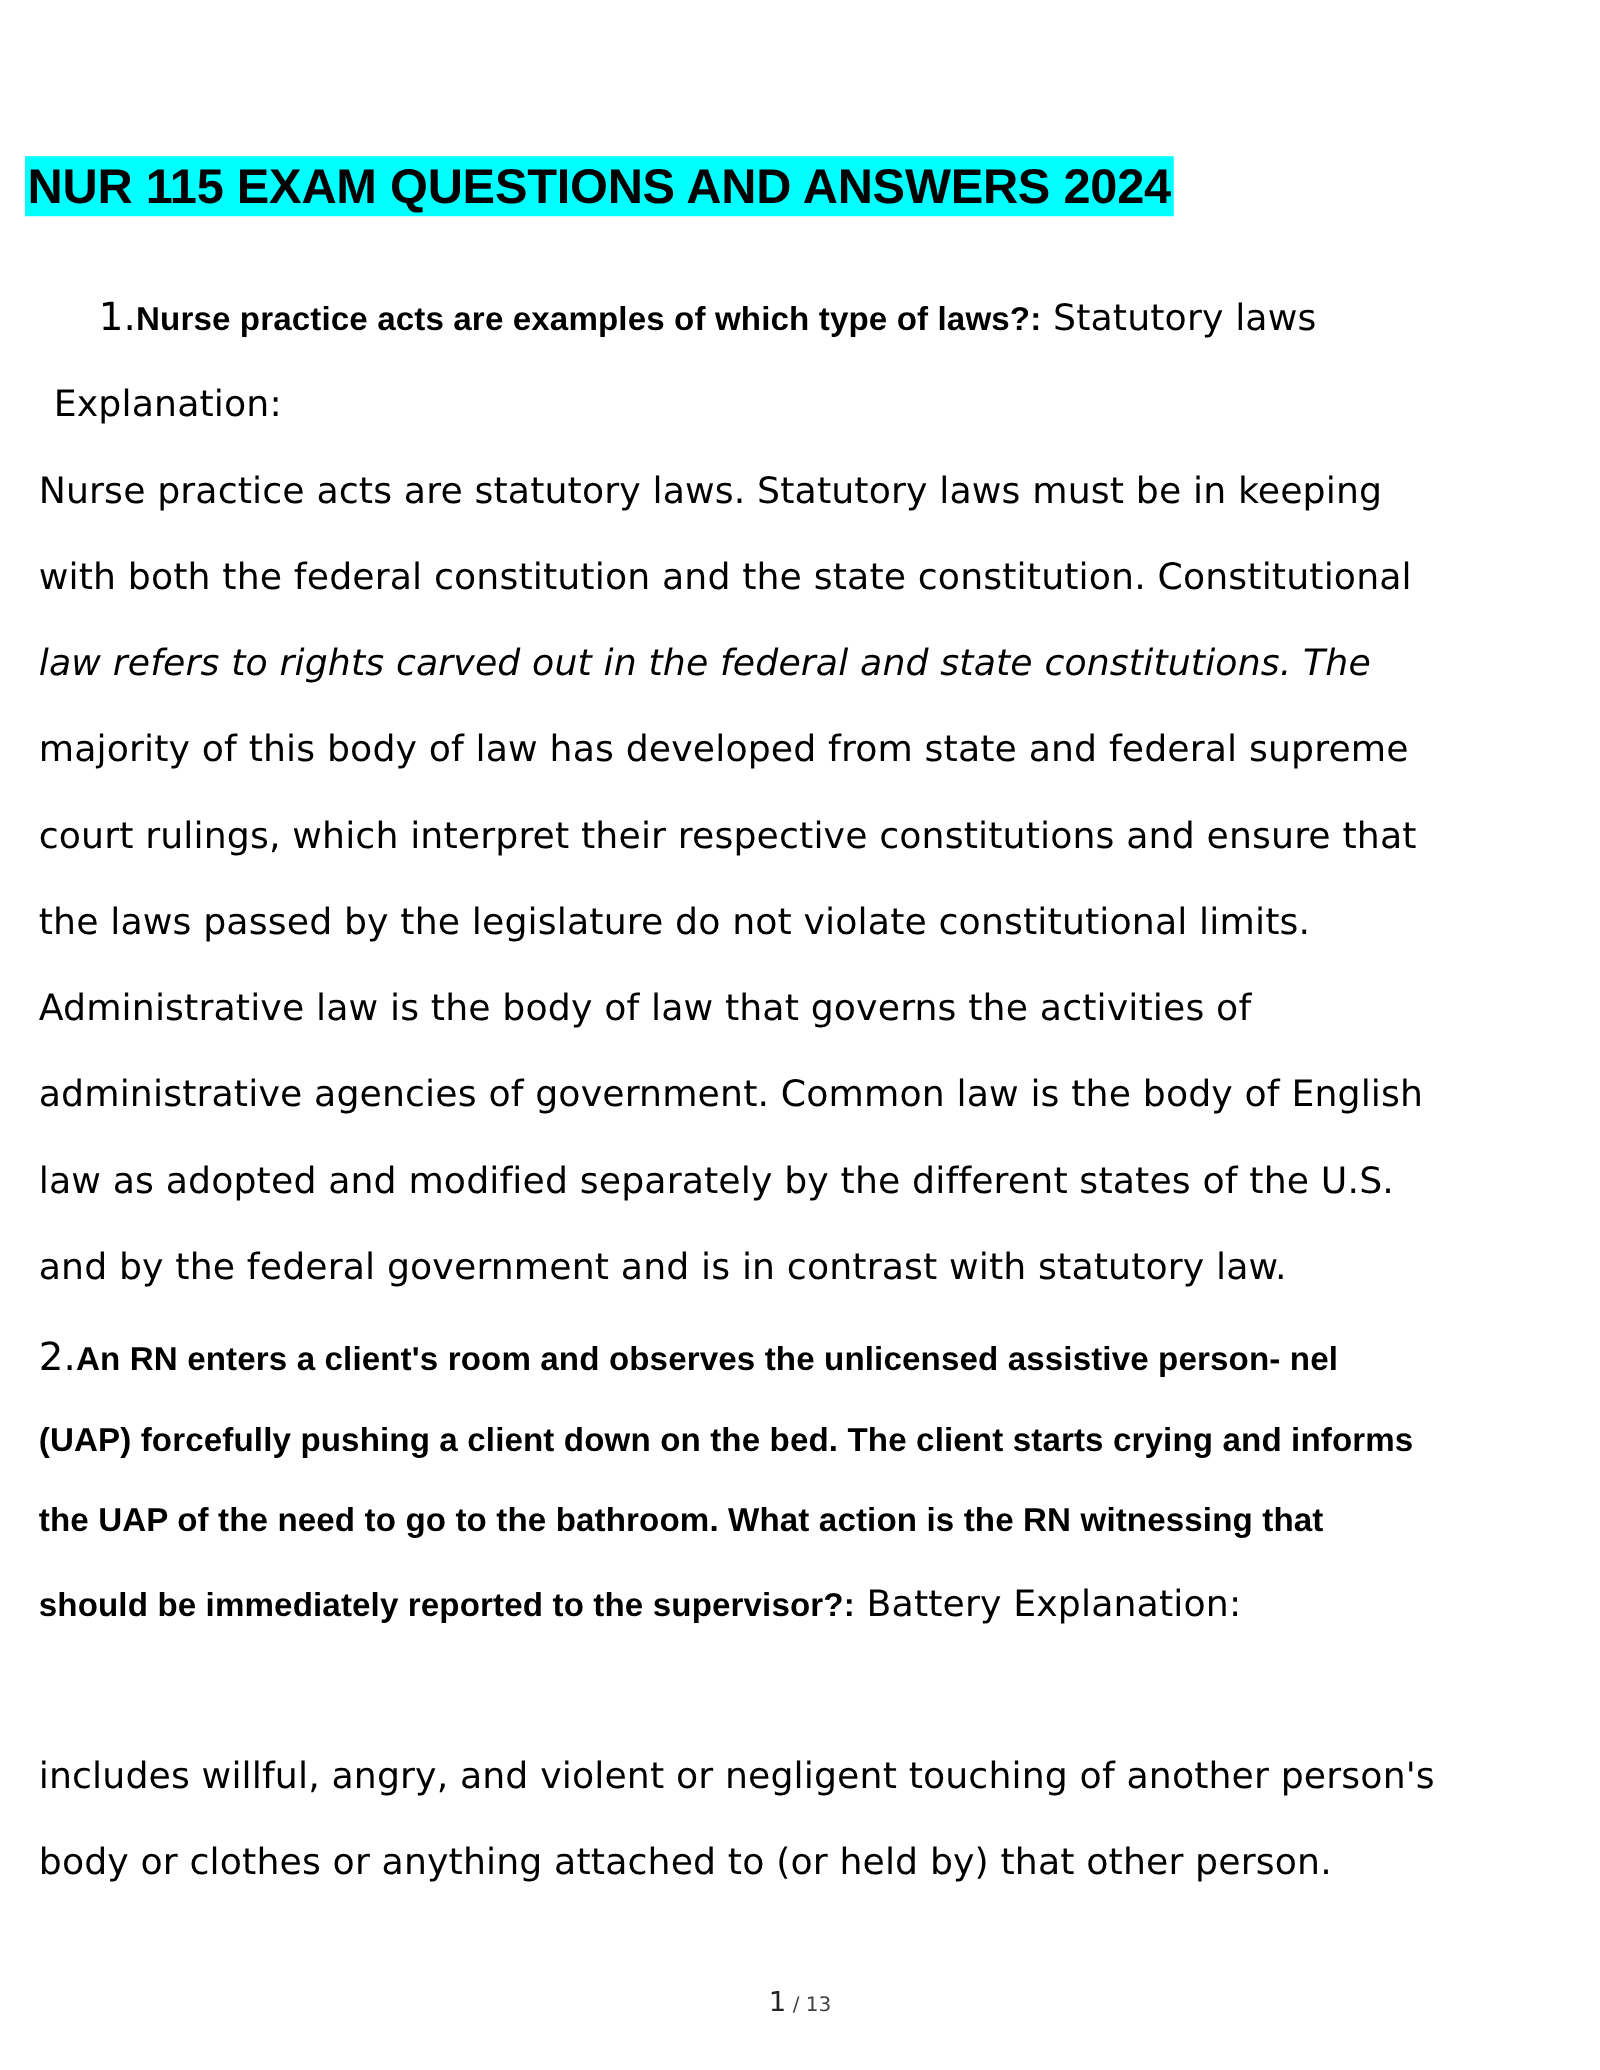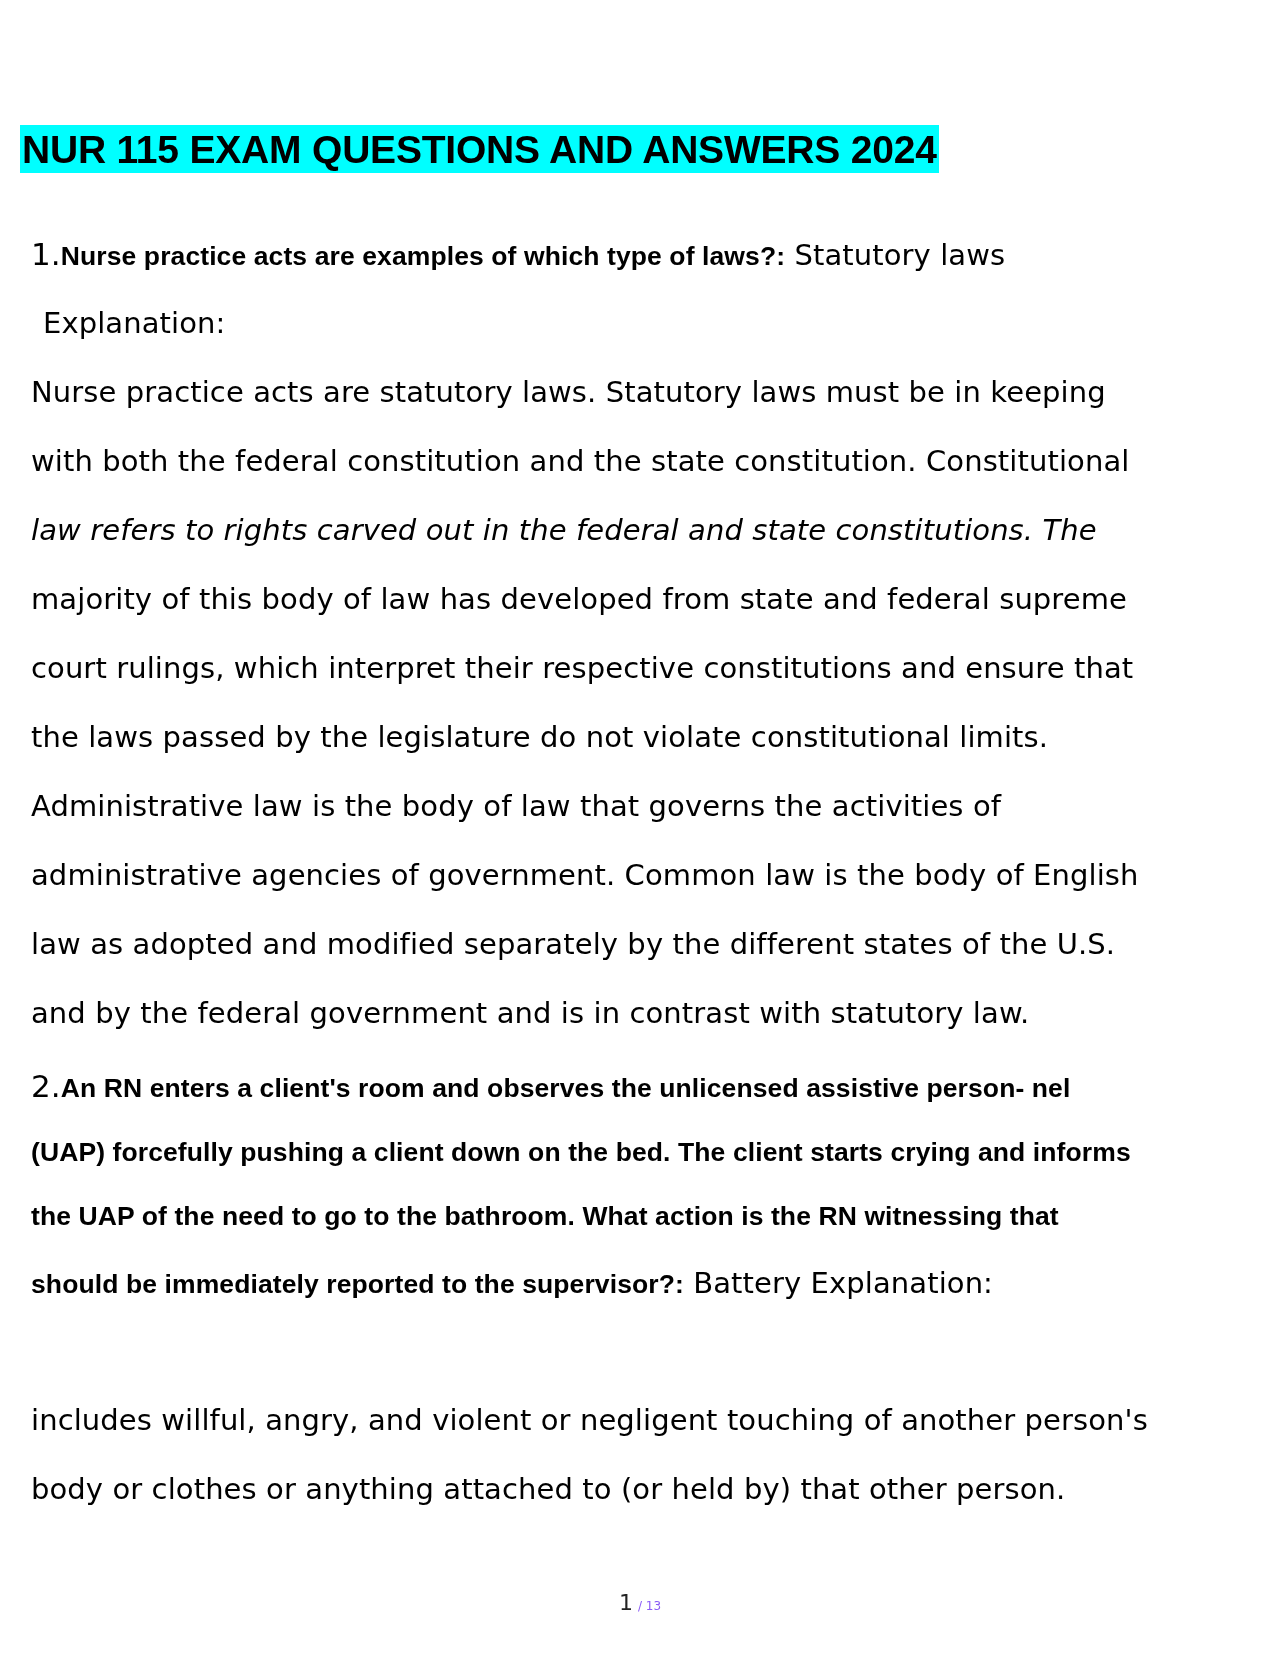--- a/index.html
+++ b/index.html
@@ -63,33 +63,33 @@
       left: 0;
       width: 1280px;
       text-align: center;
       font-family: "DejaVu Sans", sans-serif;
     }
     .pager .cur {
       font-size: 22px;
       color: #222222;
     }
     .pager .sep {
-      font-size: 12px;
-      color: #8b5cf6;
+      font-size: 16px;
+      color: #404040;
       text-align: center;
     }
   </style>
 </head>
 <body>
 
 <div class="page">
 
   <div class="title">NUR 115 EXAM QUESTIONS AND ANSWERS 2024</div>
 
-  <div class="line" style="top:236px;">
+  <div class="line" style="top:236px;margin-left:48px;">
     <span class="num">1.</span><span class="q">Nurse practice acts are examples of which type of laws?:</span>
     <span class="ans">Statutory laws</span>
   </div>
   <div class="line" style="top:305px;margin-left:12px;">Explanation:</div>
 
   <div class="line" style="top:374px;">Nurse practice acts are statutory laws. Statutory laws must be in keeping</div>
   <div class="line" style="top:443px;">with both the federal constitution and the state constitution. Constitutional</div>
   <div class="line" style="top:512px;font-style:italic;">law refers to rights carved out in the federal and state constitutions. The</div>
   <div class="line" style="top:581px;">majority of this body of law has developed from state and federal supreme</div>
   <div class="line" style="top:650px;">court rulings, which interpret their respective constitutions and ensure that</div>

